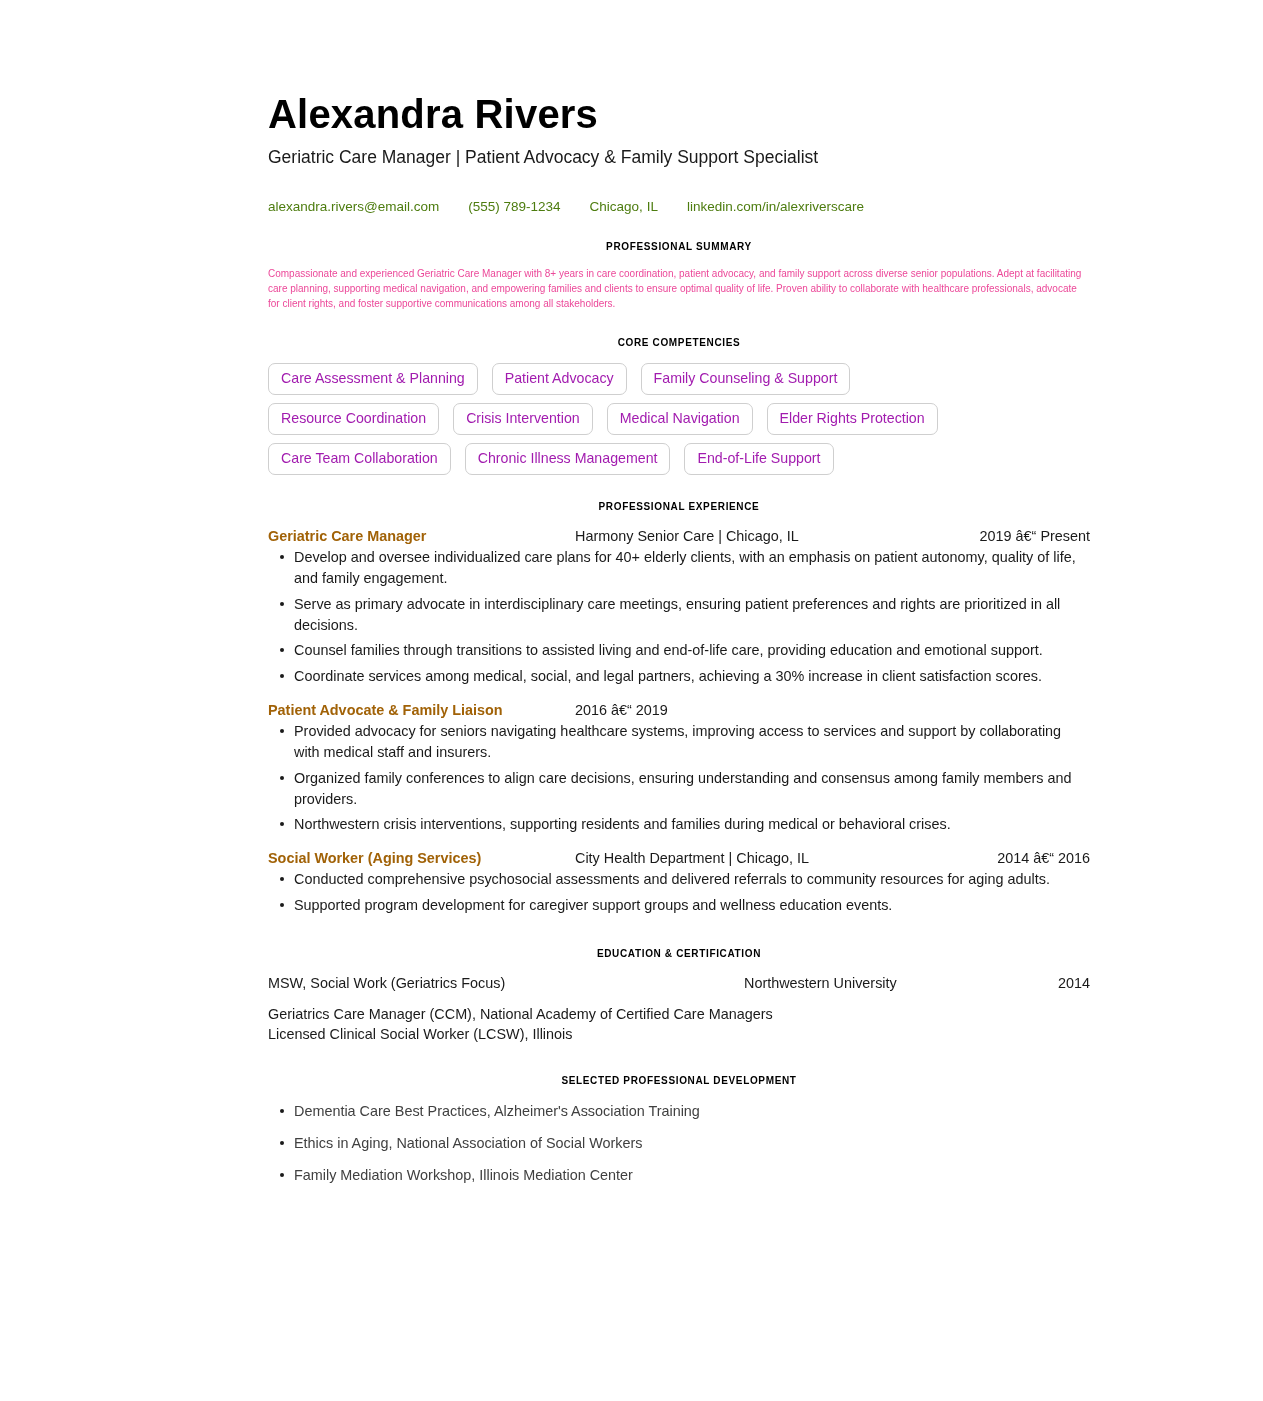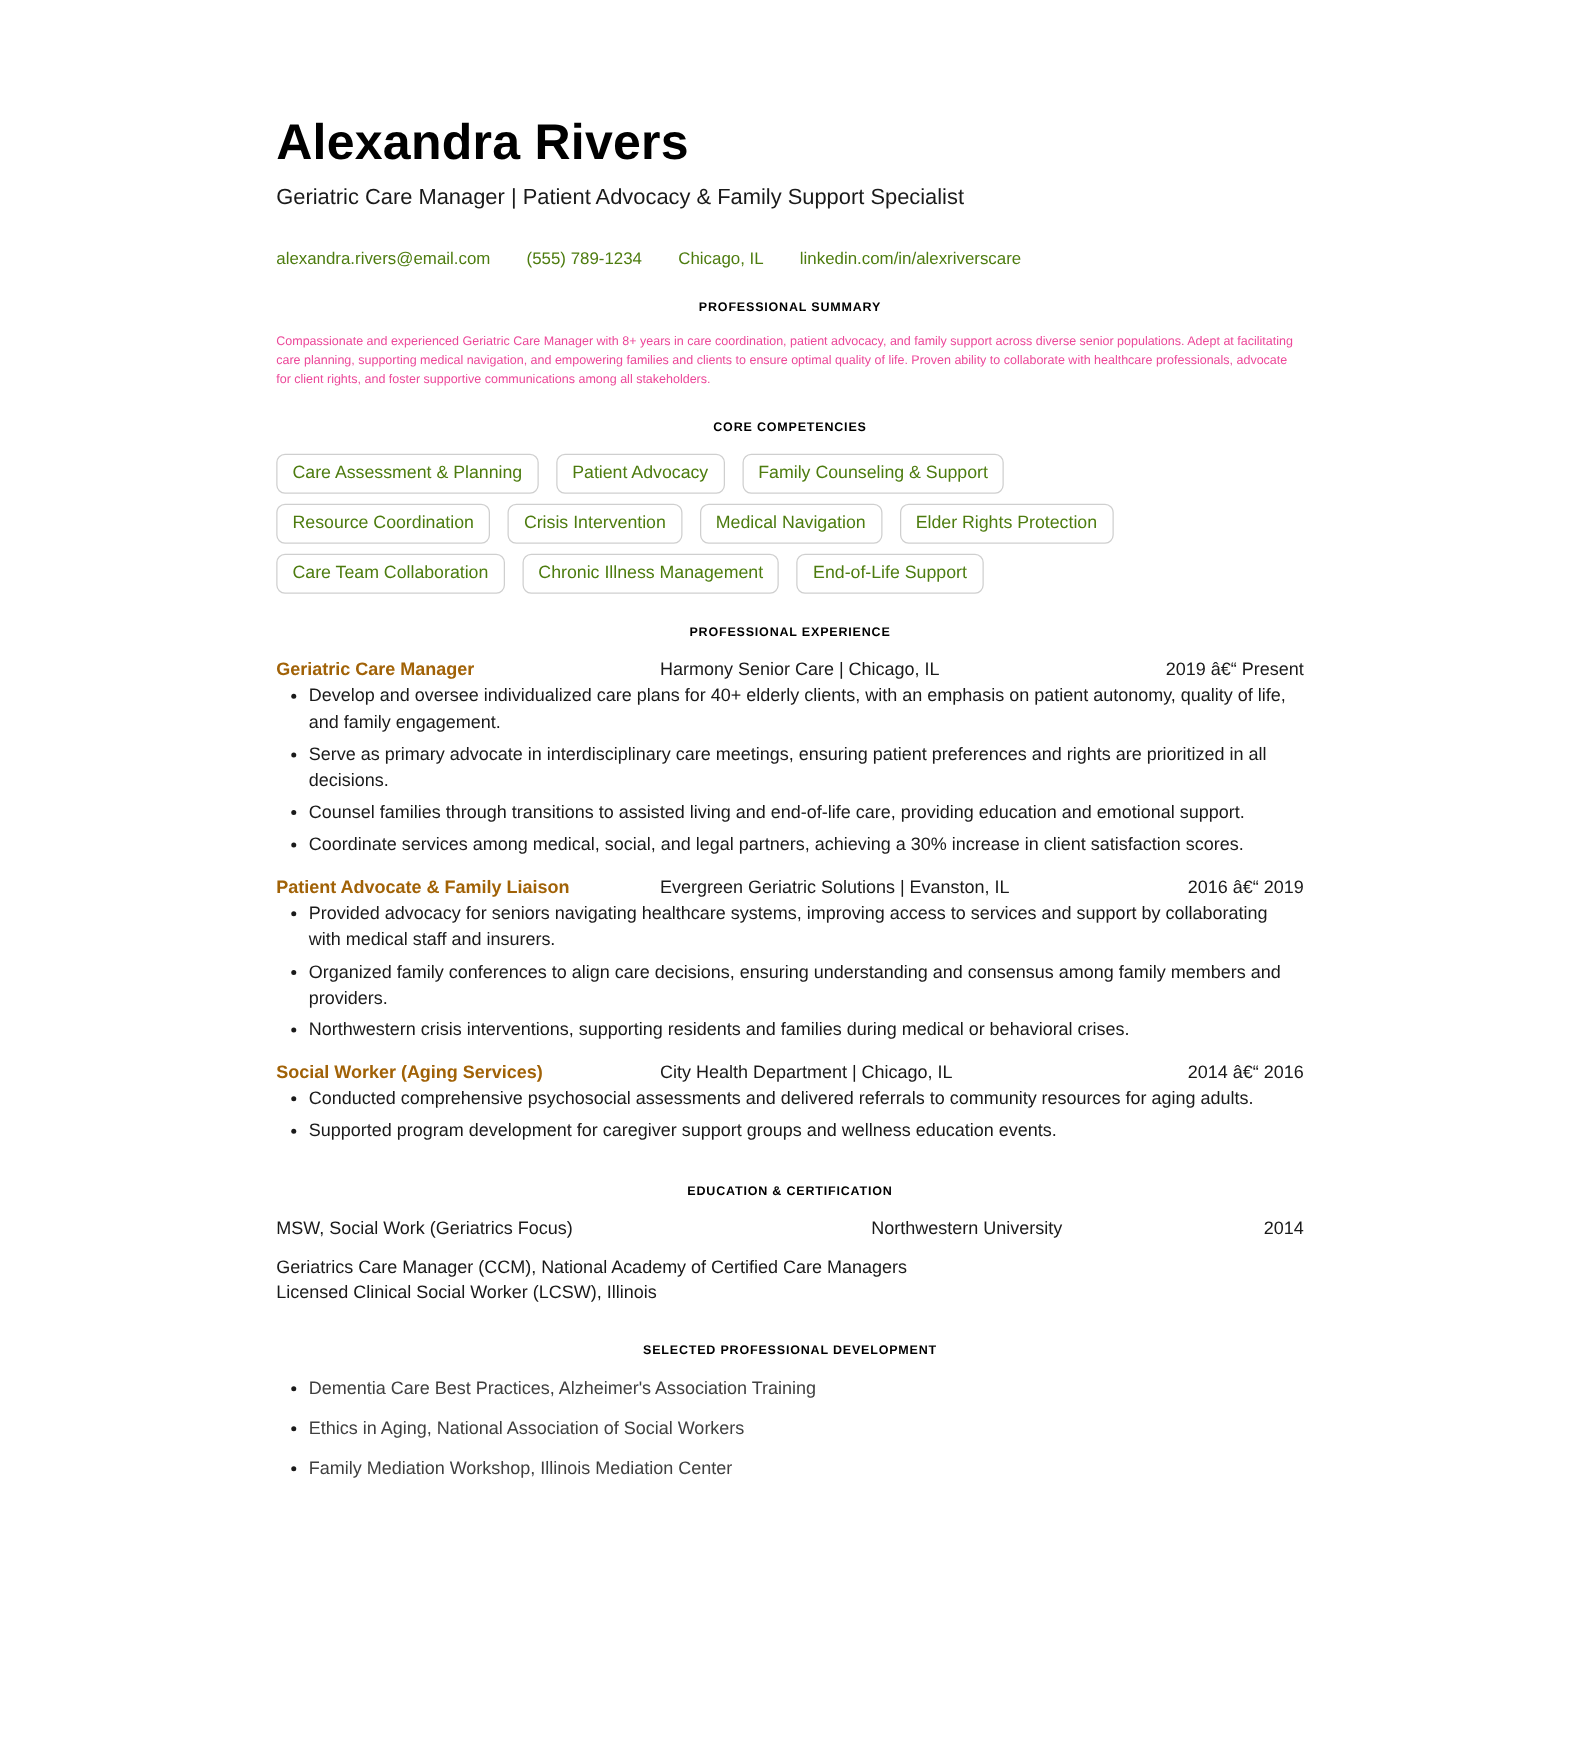--- a/index.html
+++ b/index.html
@@ -13,20 +13,21 @@
     font-family: "Liberation Sans", sans-serif;
     color: #1a1a1a;
     -webkit-font-smoothing: antialiased;
   }
   .page {
     position: relative;
     width: 1004px;
     height: 1401px;
     box-sizing: border-box;
     padding: 92px 221px 0 221px;
+    margin-left: 47px;
   }
   .content {
     width: 822px;
   }
 
   
   .name {
     font-size: 40px;
     font-weight: bold;
     letter-spacing: 0.2px;
@@ -85,21 +86,21 @@
   .pill {
     display: inline-block;
     border: 1px solid #cfcfcf;
     border-radius: 7px;
     background: #ffffff;
     font-size: 14.2px;
     line-height: 1.2;
     padding: 6px 12px 7px 12px;
     margin-right: 14px;
     white-space: nowrap;
-    color: #4d7c0f;
+    color: #a21caf;
   }
 
   
   .job { margin-bottom: 14px; }
   .job-header {
     display: flex;
     align-items: baseline;
     font-size: 14.4px;
     line-height: 1.3;
     margin-bottom: 1px;
@@ -258,21 +259,20 @@
           <li>Develop and oversee individualized care plans for 40+ elderly clients, with an emphasis on patient autonomy, quality of life, and family engagement.</li>
           <li>Serve as primary advocate in interdisciplinary care meetings, ensuring patient preferences and rights are prioritized in all decisions.</li>
           <li>Counsel families through transitions to assisted living and end-of-life care, providing education and emotional support.</li>
           <li>Coordinate services among medical, social, and legal partners, achieving a 30% increase in client satisfaction scores.</li>
         </ul>
       </div>
 
       <div class="job">
         <div class="job-header">
           <span class="job-title">Patient Advocate &amp; Family Liaison</span>
-          <span class="job-company">Evergreen Geriatric Solutions | Evanston, IL</span>
           <span class="job-dates">2016 â€“ 2019</span>
         </div>
         <ul class="bullets">
           <li>Provided advocacy for seniors navigating healthcare systems, improving access to services and support by collaborating with medical staff and insurers.</li>
           <li>Organized family conferences to align care decisions, ensuring understanding and consensus among family members and providers.</li>
           <li>Northwestern crisis interventions, supporting residents and families during medical or behavioral crises.</li>
         </ul>
       </div>
 
       <div class="job">

